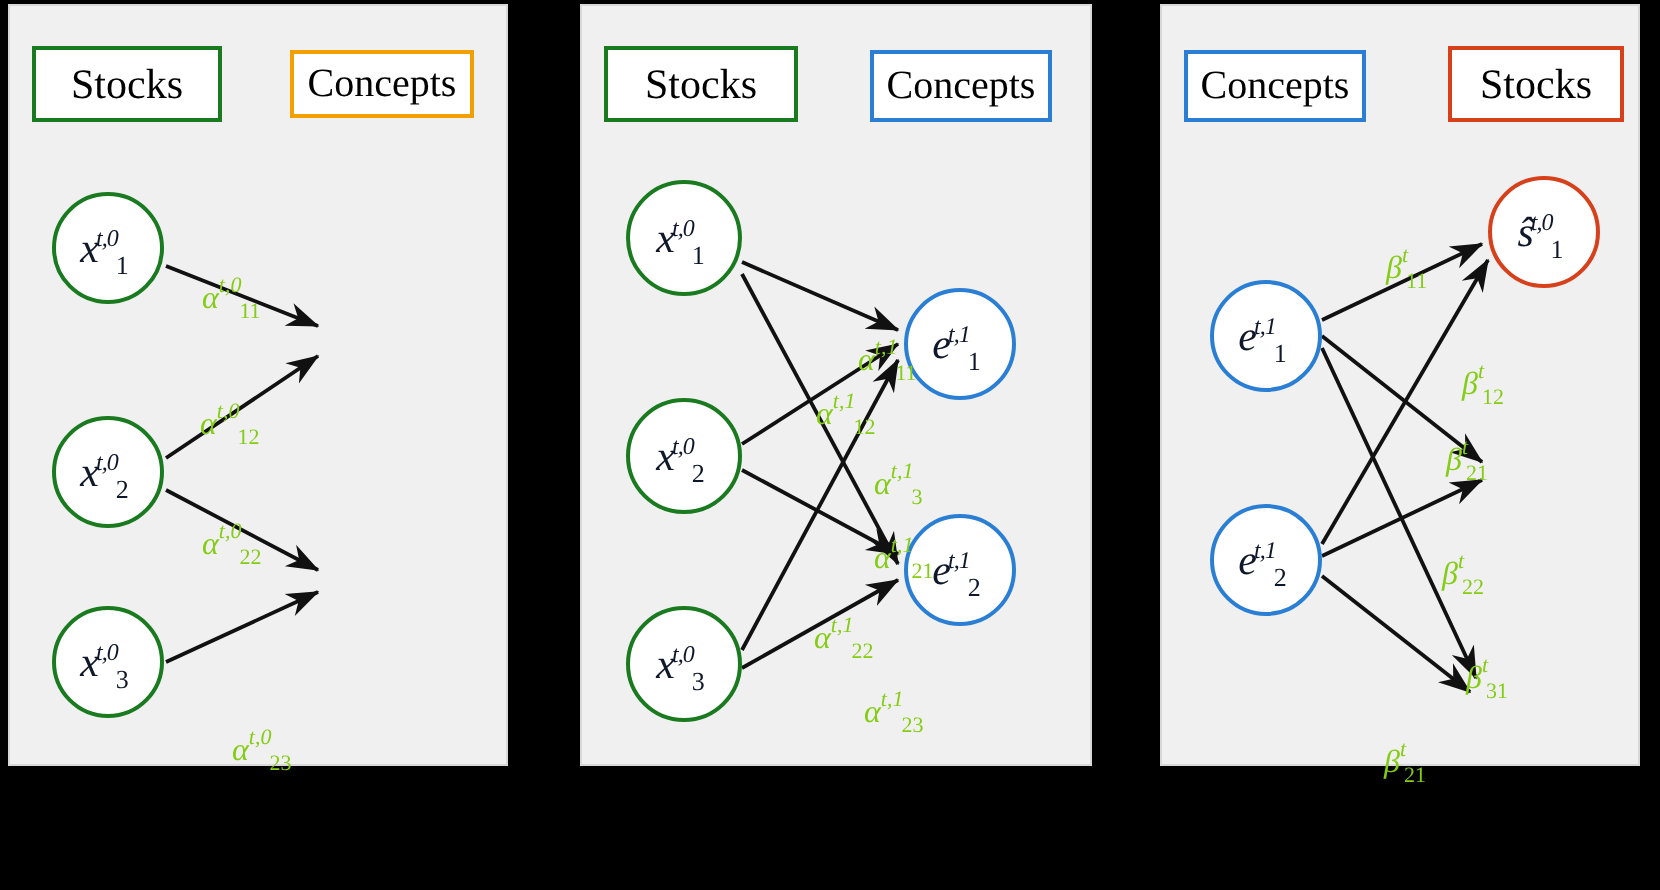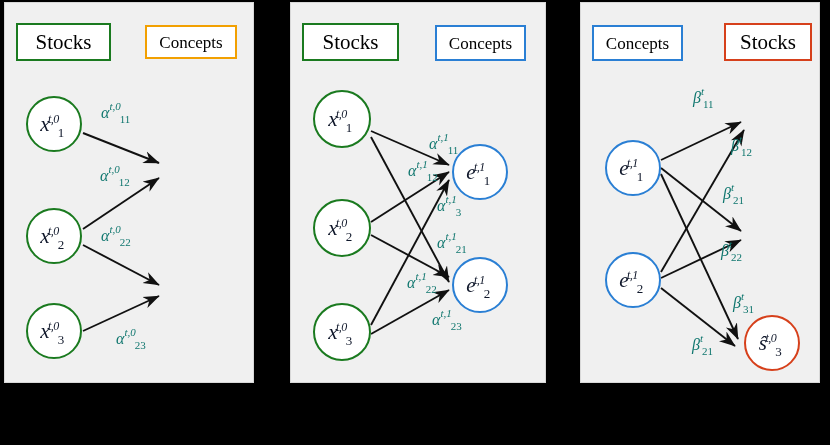--- a/index.html
+++ b/index.html
@@ -26,21 +26,21 @@
 
   .hdr-box{
     position:absolute;
     background:#ffffff;
     box-sizing:border-box;
     display:flex;align-items:center;justify-content:center;
     line-height:1;
     white-space:nowrap;
   }
   .hdr-stocks{font-size:21px;}
-  .hdr-concepts{font-size:17px;}
+  .hdr-concepts{font-size:20px;}
 
   .b-green {border:2px solid #1a7a1f;}
   .b-orange{border:2px solid #f2a001;}
   .b-blue  {border:2px solid #2a7fd4;}
   .b-red   {border:2px solid #d6401b;}
 
   .c-green {border:2px solid #1a7a1f;}
   .c-orange{border:2px solid #f2a001;}
   .c-blue  {border:2px solid #2a7fd4;}
   .c-red   {border:2px solid #d6401b;}
@@ -70,22 +70,23 @@
     font-size:12px; font-style:italic;
     position:relative; top:-8px; left:-1px;
   }
 
   .elabel{
     position:absolute;
     z-index:4;
     white-space:nowrap;
     font-style:italic;
     font-size:16px;
-    color:#0f766e;
+    color:#84cc16;
     line-height:1;
+    margin-top:37px;
   }
   .elabel .sub{
     font-size:11px;font-style:normal;
     position:relative;top:5px;left:-1px;
   }
   .elabel .sup{
     font-size:11px;font-style:italic;
     position:relative;top:-8px;left:0px;
   }
 
@@ -237,30 +238,30 @@
   <div class="node c-blue" style="left:605px;top:140px;width:56px;height:56px;">
     <span class="nlabel">
       <span>e</span><span class="sup">t,1</span><span class="sub">1</span>
     </span>
   </div>
   <div class="node c-blue" style="left:605px;top:252px;width:56px;height:56px;">
     <span class="nlabel">
       <span>e</span><span class="sup">t,1</span><span class="sub">2</span>
     </span>
   </div>
-  <div class="node c-red" style="left:744px;top:315px;width:56px;height:56px;">
-    <span class="nlabel">
-      <span>ŝ</span><span class="sup">t,0</span><span class="sub">3</span>
+  <div class="node c-red" style="left:744px;top:88px;width:56px;height:56px;">
+    <span class="nlabel">
+      <span>ŝ</span><span class="sup">t,0</span><span class="sub">1</span>
     </span>
   </div>
 
   <div class="elabel" style="left:693px;top:90px;">
     <span>β</span><span class="sup">t</span><span class="sub">11</span>
   </div>
-  <div class="elabel" style="left:731px;top:138px;">
+  <div class="elabel" style="left:731px;top:148px;">
     <span>β</span><span class="sup">t</span><span class="sub">12</span>
   </div>
   <div class="elabel" style="left:723px;top:186px;">
     <span>β</span><span class="sup">t</span><span class="sub">21</span>
   </div>
   <div class="elabel" style="left:721px;top:243px;">
     <span>β</span><span class="sup">t</span><span class="sub">22</span>
   </div>
   <div class="elabel" style="left:733px;top:295px;">
     <span>β</span><span class="sup">t</span><span class="sub">31</span>

